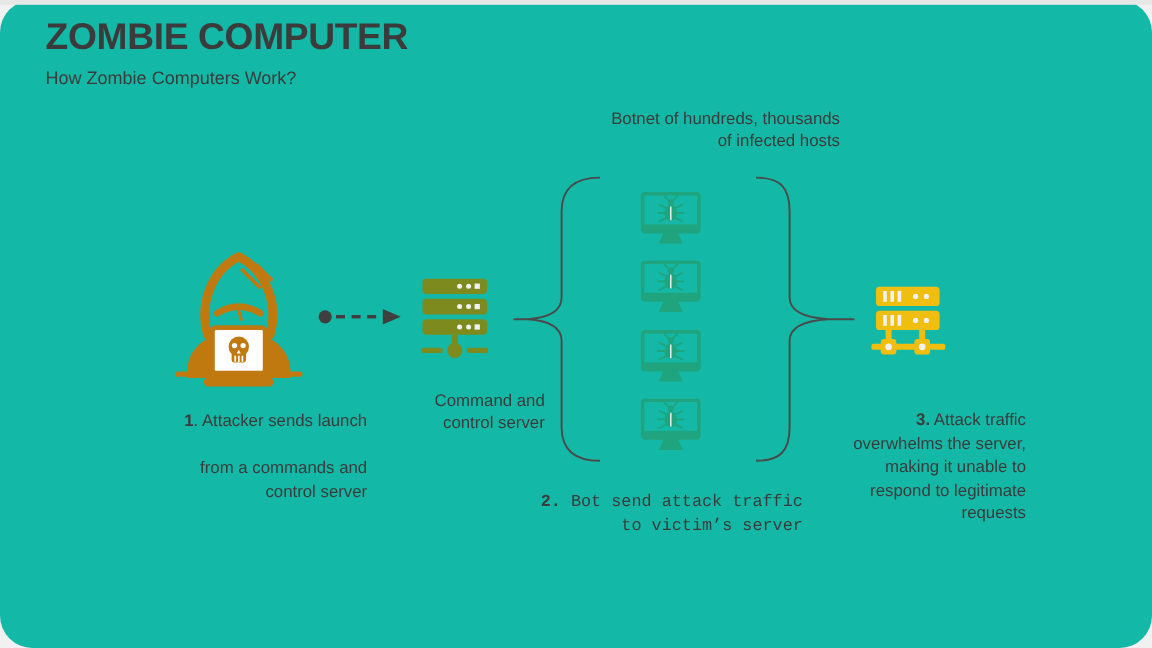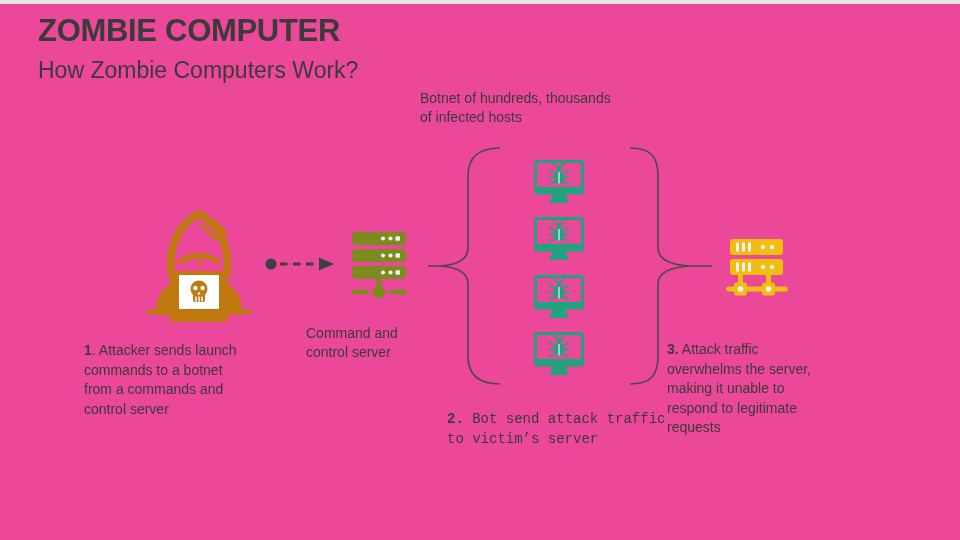--- a/index.html
+++ b/index.html
@@ -3,35 +3,35 @@
 <meta charset="utf-8">
 <style>
   html,body{margin:0;padding:0;}
   body{
     width:960px;height:540px;
     background:#F1F1F2;
     font-family:"Liberation Sans", sans-serif;
     color:#3B3B3B;
     overflow:hidden;
   }
-  .stage{position:relative;width:960px;height:540px;background:#ec4899;}
+  .stage{position:relative;width:960px;height:540px;background:#14b8a6;border-radius:27px;}
   .top-edge{position:absolute;left:0;top:0;width:960px;height:4px;background:#E7E7E8;}
   .title{
     position:absolute;left:38px;top:13px;
     font-size:31px;font-weight:700;letter-spacing:-0.3px;
     color:#3B3B3B;white-space:nowrap;
   }
   .subtitle{
     position:absolute;left:38px;top:57px;
-    font-size:23px;font-weight:400;color:#3B3B3B;white-space:nowrap;
+    font-size:15px;font-weight:400;color:#3B3B3B;white-space:nowrap;
   }
   .lbl{
     position:absolute;
     font-size:14px;line-height:19px;
-    color:#3B3B3B;text-align:left;
+    color:#3B3B3B;text-align:right;
   }
   .step{line-height:19.5px;}
   .step b{font-weight:700;}
   .botnet-label{left:420px;top:89px;width:280px;}
   .victim-label{left:699px;top:188px;width:126px;}
   .cc-label{left:306px;top:324px;width:148px;}
   .step1{left:84px;top:341px;width:222px;}
   .step2{left:447px;top:410px;width:222px;font-family:Liberation Mono, monospace;}
   .step3{left:667px;top:340px;width:188px;}
   svg{position:absolute;display:block;}
@@ -234,21 +234,21 @@
   </div>
 
 
   <div class="lbl cc-label">
     <span>Command and</span><br>
     <span>control server</span>
   </div>
 
   <div class="lbl step step1">
     <b>1</b><span>. Attacker sends launch</span><br>
-    <span>commands to a botnet</span><br>
+    <br>
     <span>from a commands and</span><br>
     <span>control server</span>
   </div>
 
   <div class="lbl step step2">
     <b>2.</b><span> Bot send attack traffic</span><br>
     <span>to victim’s server</span>
   </div>
 
   <div class="lbl step step3">

